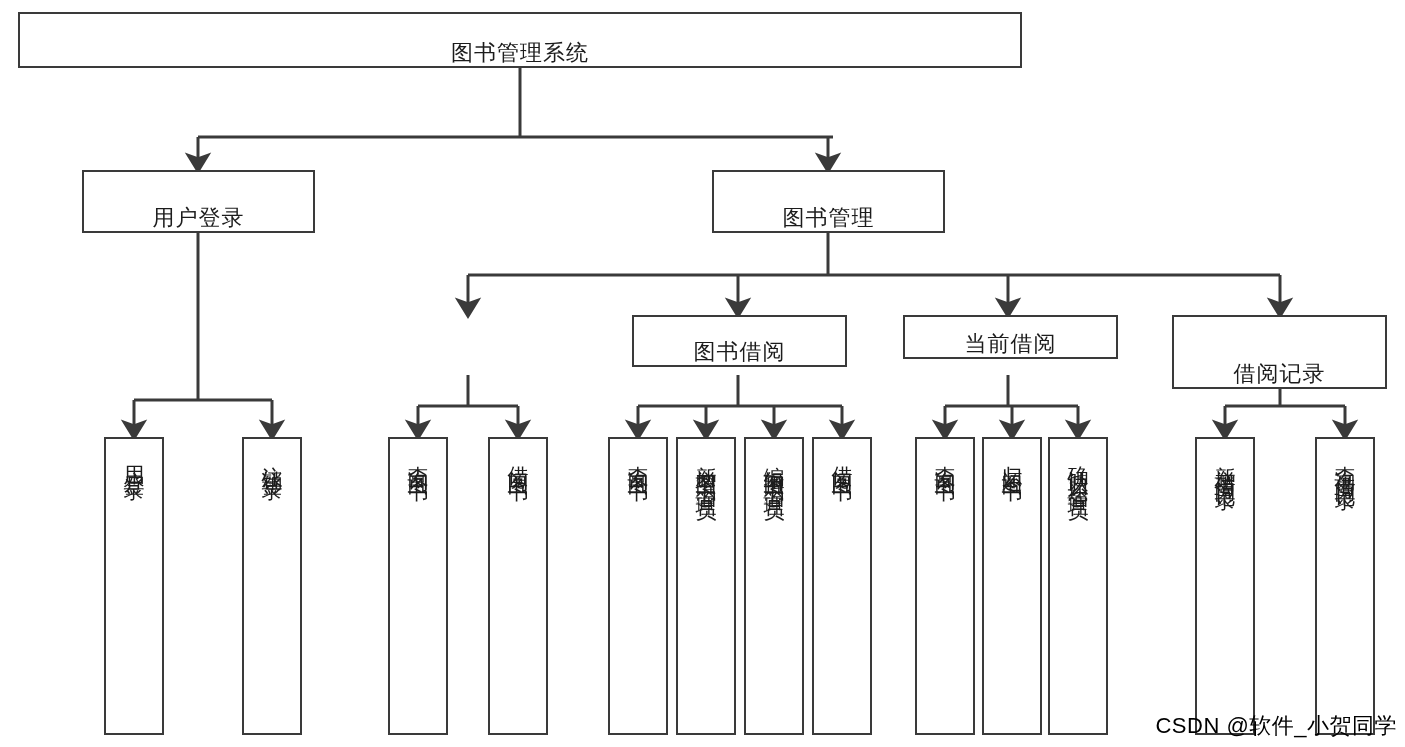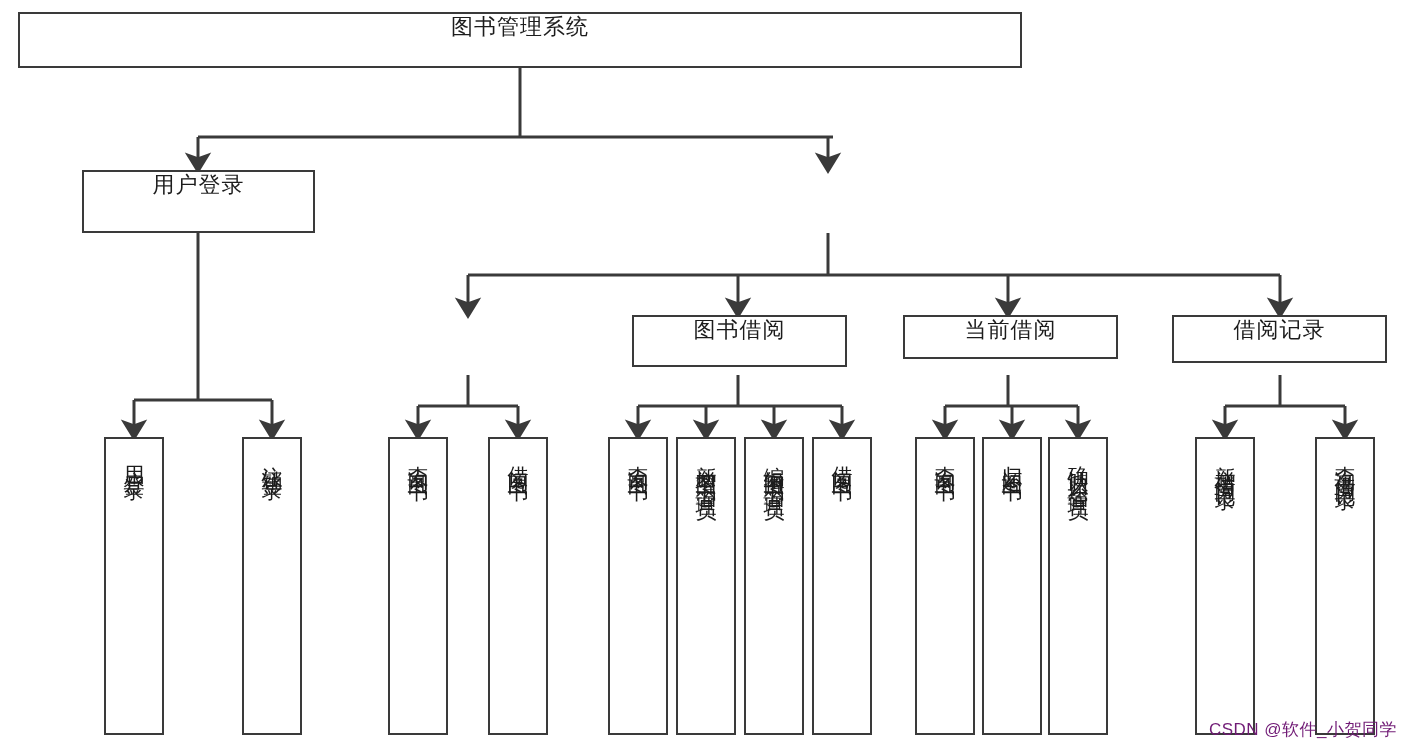--- a/index.html
+++ b/index.html
@@ -24,21 +24,21 @@
     width: 1405px;
     height: 747px;
     pointer-events: none;
   }
   .node {
     position: absolute;
     box-sizing: border-box;
     background: #ffffff;
     border: 2px solid #3a3a3a;
     display: flex;
-    align-items: flex-start;
+    align-items: flex-end;
     justify-content: center;
     color: #1c1c1c;
   }
   .node.h {
     font-size: 22px;
     letter-spacing: 1px;
     line-height: 1.2;
     white-space: nowrap;
   }
   .node.leaf {
@@ -51,22 +51,22 @@
     text-orientation: upright;
     letter-spacing: 5px;
     line-height: 1.05;
     white-space: nowrap;
     display: block;
   }
   .watermark {
     position: absolute;
     right: 8px;
     bottom: 6px;
-    font-size: 17px;
-    color: #701a75;
+    font-size: 22px;
+    color: #000000;
     letter-spacing: 0.5px;
     white-space: nowrap;
   }
 </style>
 </head>
 <body>
 
 <div id="canvas">
 
   <svg class="wires" viewBox="0 0 1405 747">
@@ -120,31 +120,34 @@
   </svg>
 
   <div class="node h" style="left:18px; top:12px; width:1004px; height:56px;">
     <span>图书管理系统</span>
   </div>
 
   <div class="node h" style="left:82px; top:170px; width:233px; height:63px;">
     <span>用户登录</span>
   </div>
 
+  <div class="node h" style="left:712px; top:170px; width:233px; height:63px;">
+    <span>图书管理</span>
+  </div>
 
 
   <div class="node h" style="left:632px; top:315px; width:215px; height:52px;">
     <span>图书借阅</span>
   </div>
 
   <div class="node h" style="left:903px; top:315px; width:215px; height:44px;">
     <span>当前借阅</span>
   </div>
 
-  <div class="node h" style="left:1172px; top:315px; width:215px; height:48px;">
+  <div class="node h" style="left:1172px; top:315px; width:215px; height:74px;">
     <span>借阅记录</span>
   </div>
 
   <div class="node leaf" style="left:104px; top:437px; width:60px; height:298px;">
     <span class="vtext">用户登录</span>
   </div>
   <div class="node leaf" style="left:242px; top:437px; width:60px; height:298px;">
     <span class="vtext">注销登录</span>
   </div>
 

